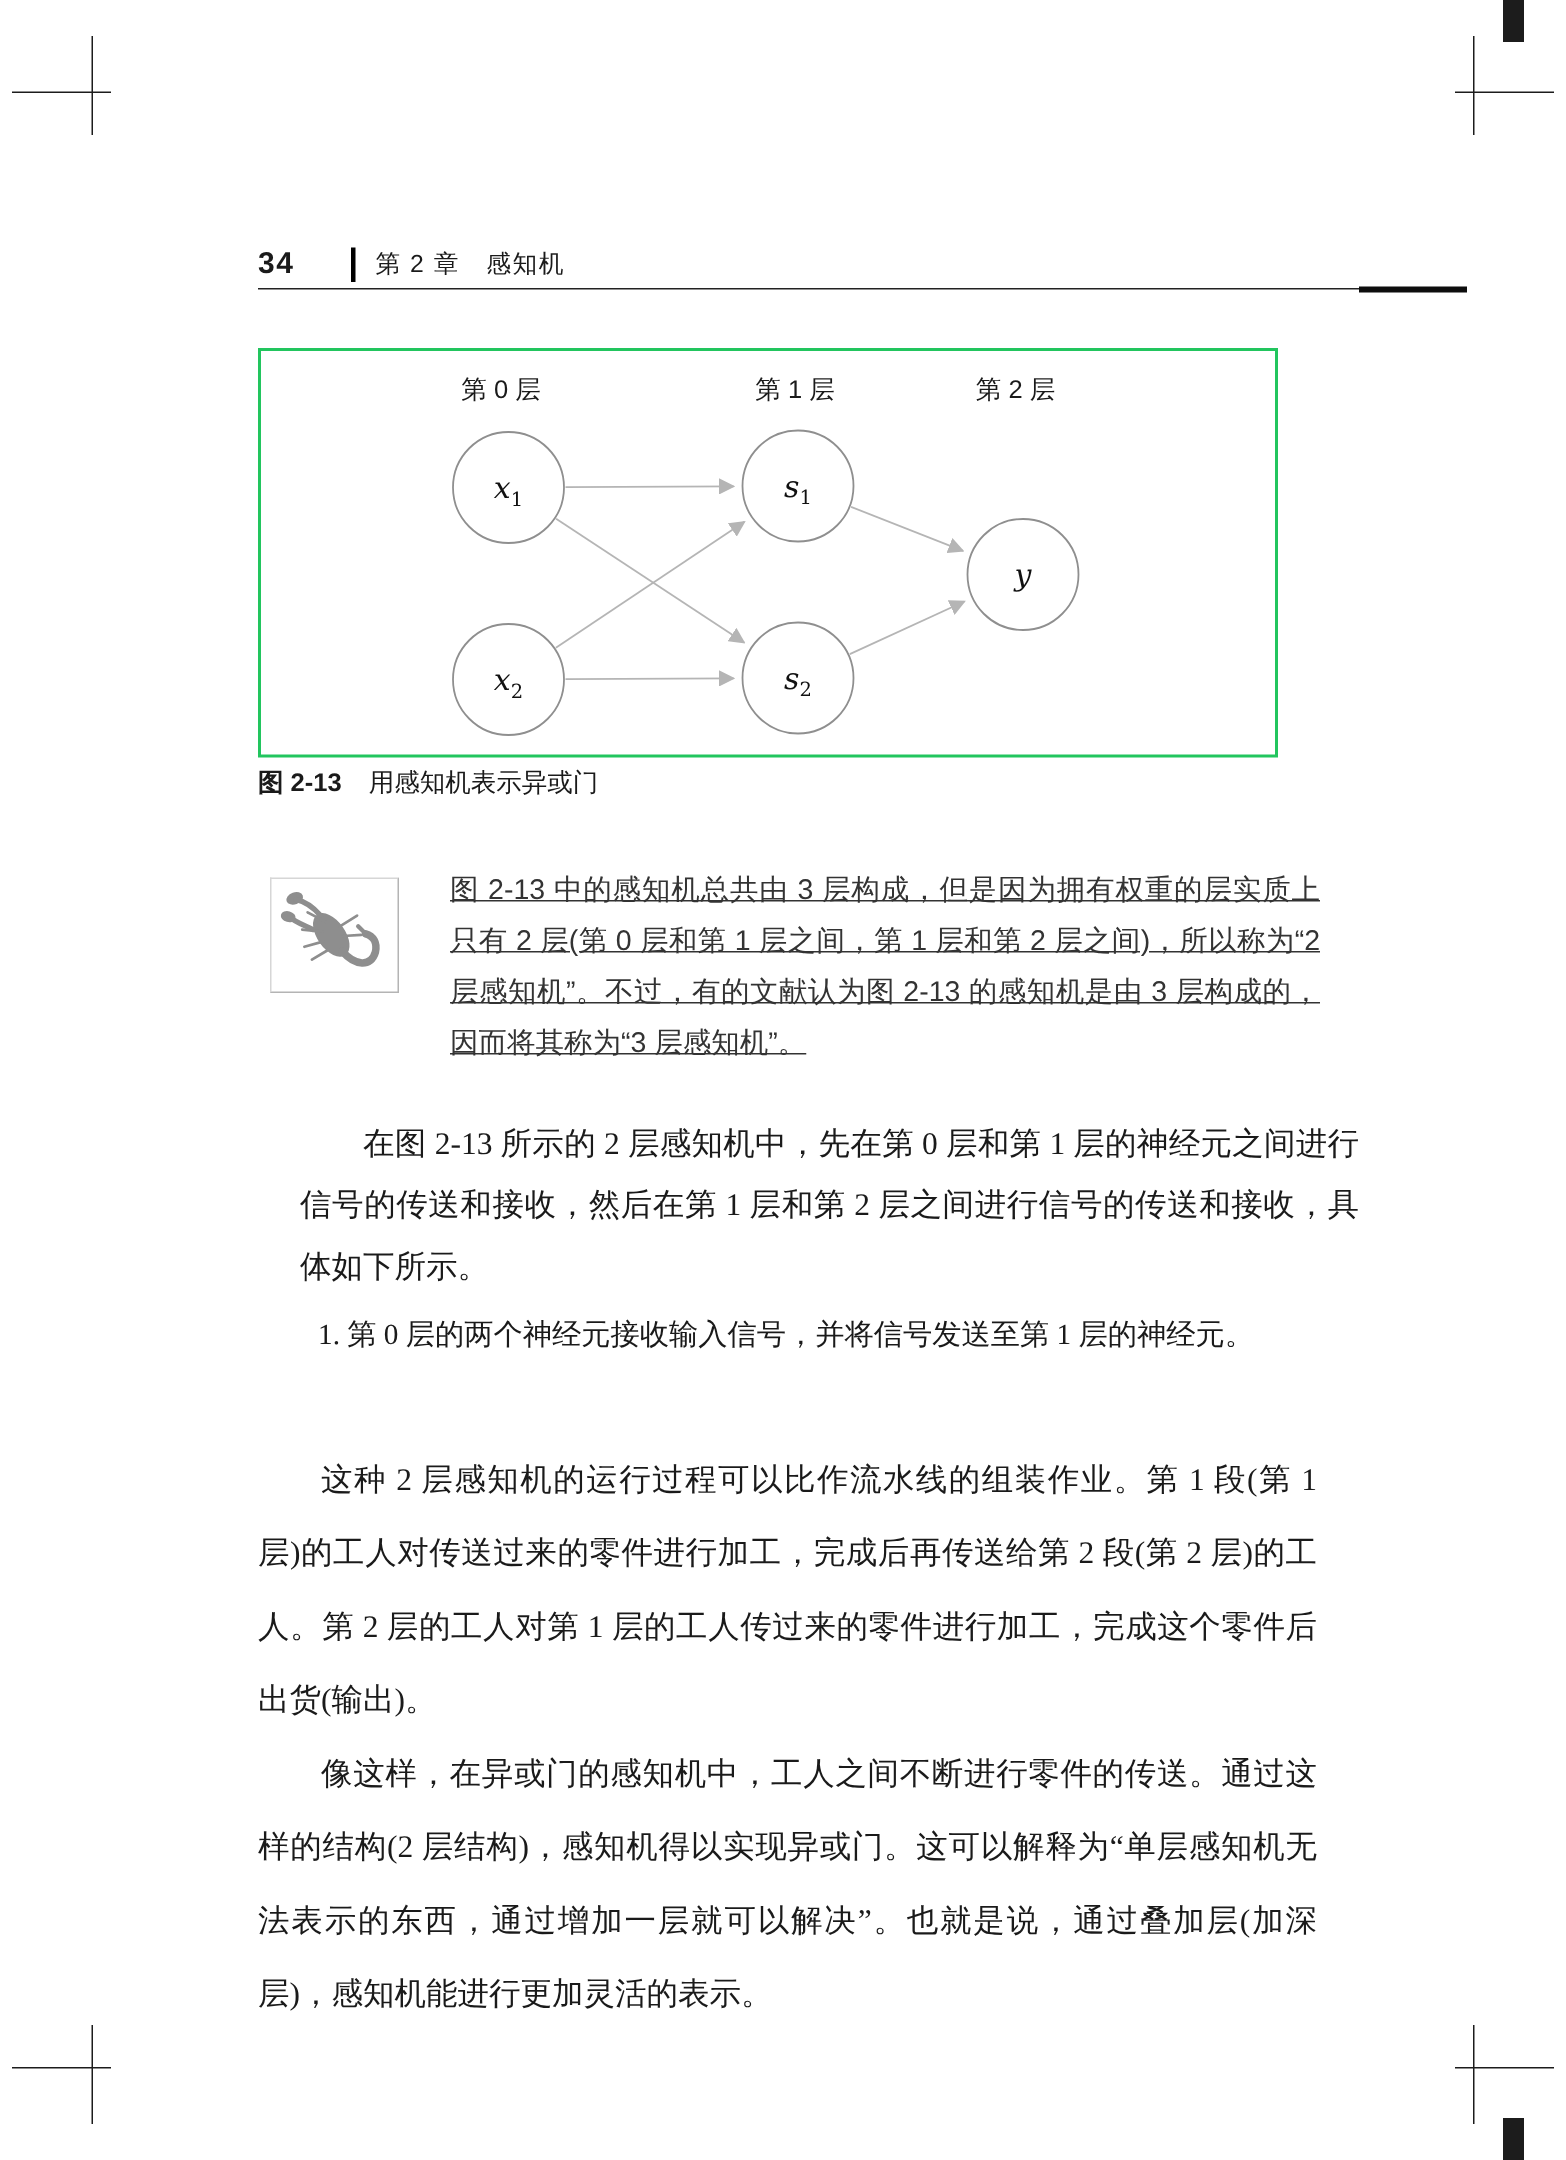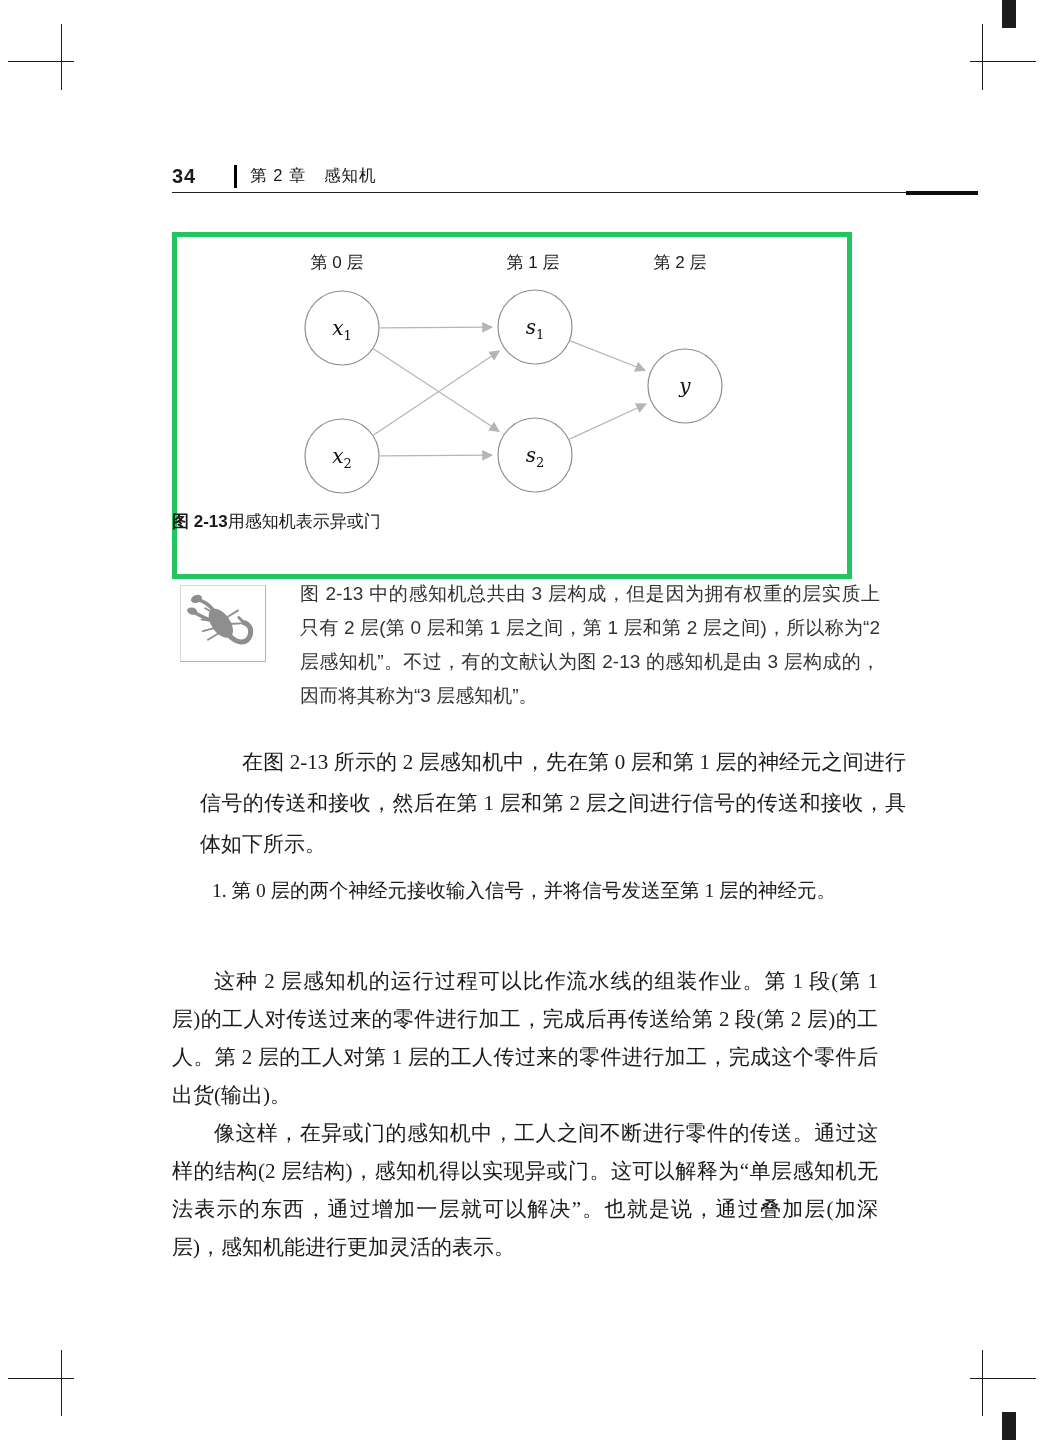--- a/index.html
+++ b/index.html
@@ -27,45 +27,45 @@
   .header { position:absolute; left:172px; top:163px; width:706px; height:26px;
             display:flex; align-items:center;text-align:right; }
   .pagenum { font-size:20px; font-weight:bold; letter-spacing:1px; }
   .header-divider { width:3px; height:23px; background:#000; margin:0 13px 0 38px; }
   .chapter { font-size:16.5px; letter-spacing:1px; }
   .header-rule { position:absolute; left:172px; top:190px; width:806px; height:5px; }
   .header-rule .thin  { position:absolute; left:0; top:2px; width:100%; height:1px; background:#222; }
   .header-rule .thick { position:absolute; right:0; top:1px; width:72px; height:3.5px; background:#0d0d0d; }
 
   
-  .diagram-box { position:absolute; left:172px; top:232px; width:680px; height:347px;
-                 border:5px solid #22c55e; background:#fff; }
+  .diagram-box { position:absolute; left:172px; top:232px; width:680px; height:273px;
+                 border:2px solid #22c55e; background:#fff; }
   .diagram-box svg { display:block; width:678px; height:271px; }
   .caption { position:absolute; left:172px; top:510px; width:706px; font-size:17px; }
   .caption .cap-label { font-weight:bold; }
-  .caption .cap-text  { }
+  .caption .cap-text  { margin-left:18px; }
 
   
   .note-icon { position:absolute; left:180px; top:585px; width:86px; height:77px;
                border:1px solid #d6d6d6; border-right-color:#b4b4b4; border-bottom-color:#b4b4b4;
                background:#fff; display:flex; align-items:center; justify-content:center; }
   .note-icon svg { width:74px; height:66px; }
   .note-text { position:absolute; left:300px; top:577px; width:580px;
                font-size:19px; line-height:34px; color:#333;
-               text-align:justify; text-justify:inter-ideograph; }
+               text-align:justify; text-justify:inter-ideograph;text-decoration:underline; }
 
   
   .serif { font-family:"Liberation Serif","DejaVu Serif",serif; }
   .para  { text-align:justify; text-justify:inter-ideograph; }
   .para1 { position:absolute; left:172px; top:742px; width:706px;
            font-size:21px; line-height:41px; text-indent:2em;margin-left:28px; }
   .steps { position:absolute; left:212px; top:872px; width:666px;
            font-size:19.5px; line-height:37px; }
   .paras23 { position:absolute; left:172px; top:962px; width:706px;
-             font-size:21px; line-height:38px; }
+             font-size:21px; line-height:49px; }
   .paras23 p { text-indent:2em; }
 </style>
 </head>
 <body>
 
 <div class="crop crop-tl-h"></div>
 <div class="crop crop-tl-v"></div>
 <div class="crop crop-tr-h"></div>
 <div class="crop crop-tr-v"></div>
 <div class="crop crop-bl-h"></div>

